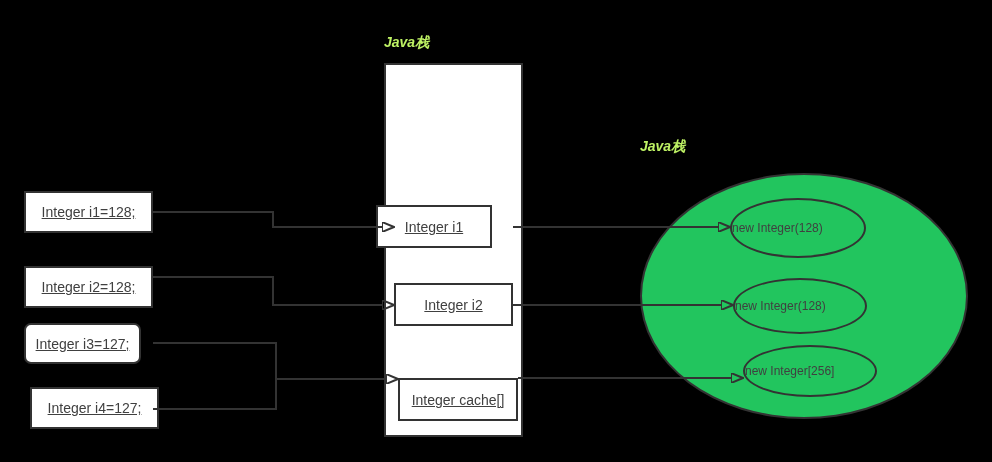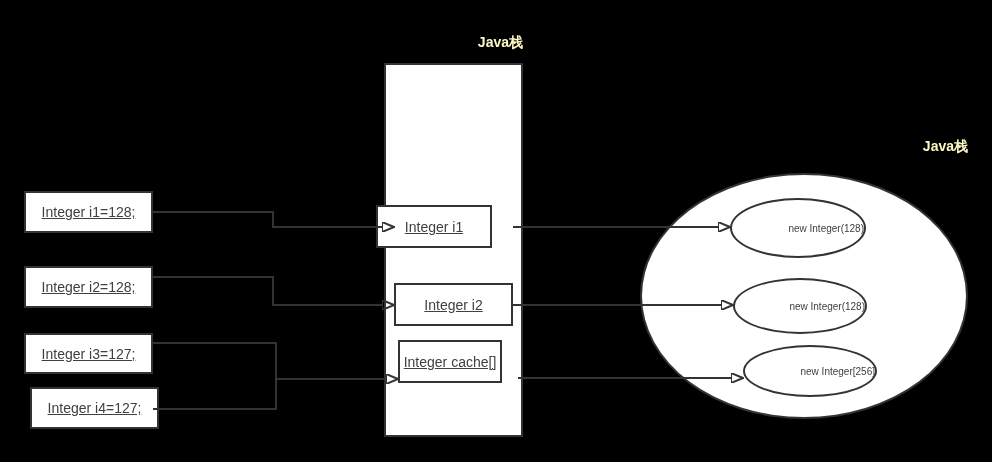--- a/index.html
+++ b/index.html
@@ -23,50 +23,51 @@
     display: flex;
     align-items: center;
     justify-content: center;
     color: #404040;
     font-size: 14px;
     white-space: nowrap;
     text-decoration: underline;
   }
   .region-title {
     position: absolute;
-    text-align: right;
-    color: #fef9c3;
+    text-align: left;
+    color: #bef264;
     font-size: 14px;
     font-weight: bold;
     white-space: nowrap;
+    font-style: italic;
   }
   .ellipse-node {
     position: absolute;
     box-sizing: border-box;
-    background: #ffffff;
+    background: #22c55e;
     border: 2px solid #333333;
     border-radius: 50%;
     display: flex;
     align-items: center;
-    justify-content: flex-end;
+    justify-content: flex-start;
     color: #404040;
-    font-size: 10px;
+    font-size: 12px;
     white-space: nowrap;
   }
   
   .code-1 { left: 24px;  top: 191px; width: 129px; height: 42px; }
   .code-2 { left: 24px;  top: 266px; width: 129px; height: 42px; }
-  .code-3 { left: 24px;  top: 333px; width: 129px; height: 41px; }
+  .code-3 { left: 24px;  top: 323px; width: 117px; height: 41px; border-radius: 7px; }
   .code-4 { left: 24px;  top: 387px; width: 129px; height: 42px; margin-left: 6px; }
   
   .stack-rect  { left: 384px; top: 63px;  width: 139px; height: 374px; }
   .stack-title { left: 384px; top: 34px;  width: 139px; }
   .frame-1 { left: 376px; top: 205px; width: 116px; height: 43px; }
   .frame-2 { left: 394px; top: 283px; width: 119px; height: 43px; }
-  .frame-3 { left: 398px; top: 340px; width: 104px; height: 43px; text-align: right; }
+  .frame-3 { left: 398px; top: 378px; width: 120px; height: 43px; text-align: right; }
   
   .heap-ellipse { left: 640px; top: 173px; width: 328px; height: 246px; }
   .heap-title   { left: 640px; top: 138px; width: 328px; }
   .obj-1 { left: 730px; top: 198px; width: 136px; height: 60px; }
   .obj-2 { left: 733px; top: 278px; width: 134px; height: 56px; }
   .obj-3 { left: 743px; top: 345px; width: 134px; height: 52px; }
   
   .connectors {
     position: absolute;
     left: 0;

